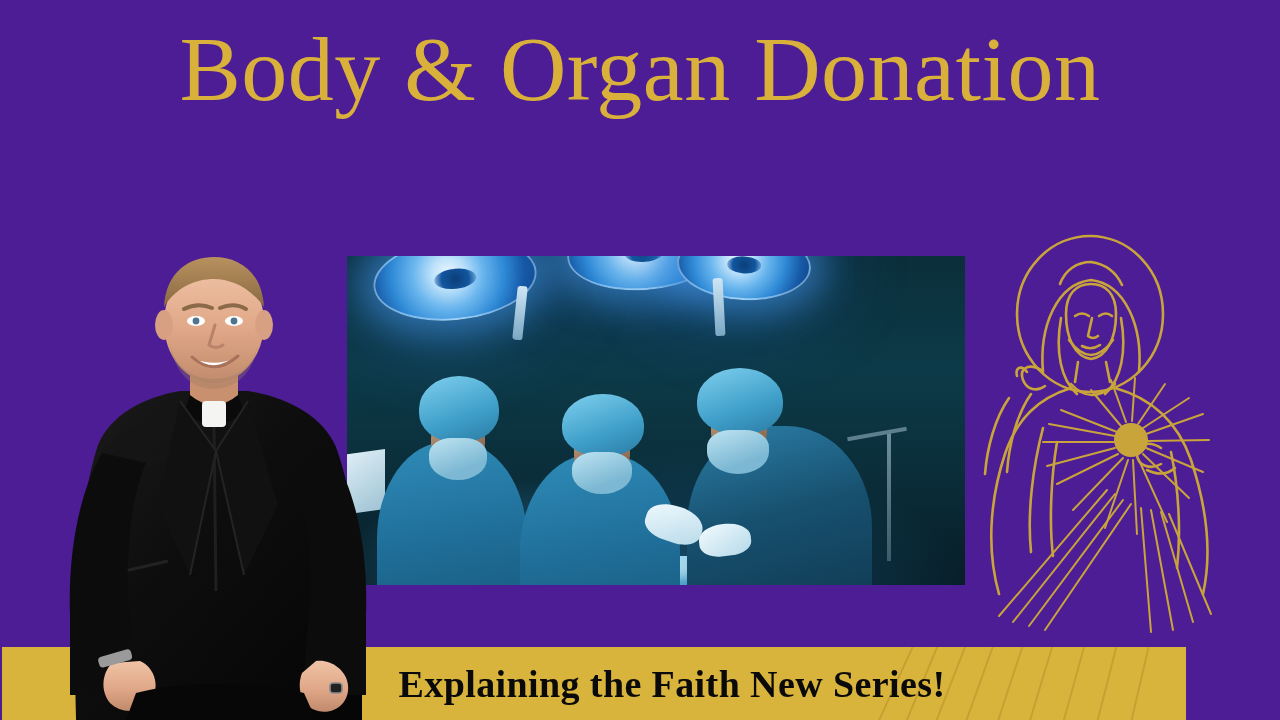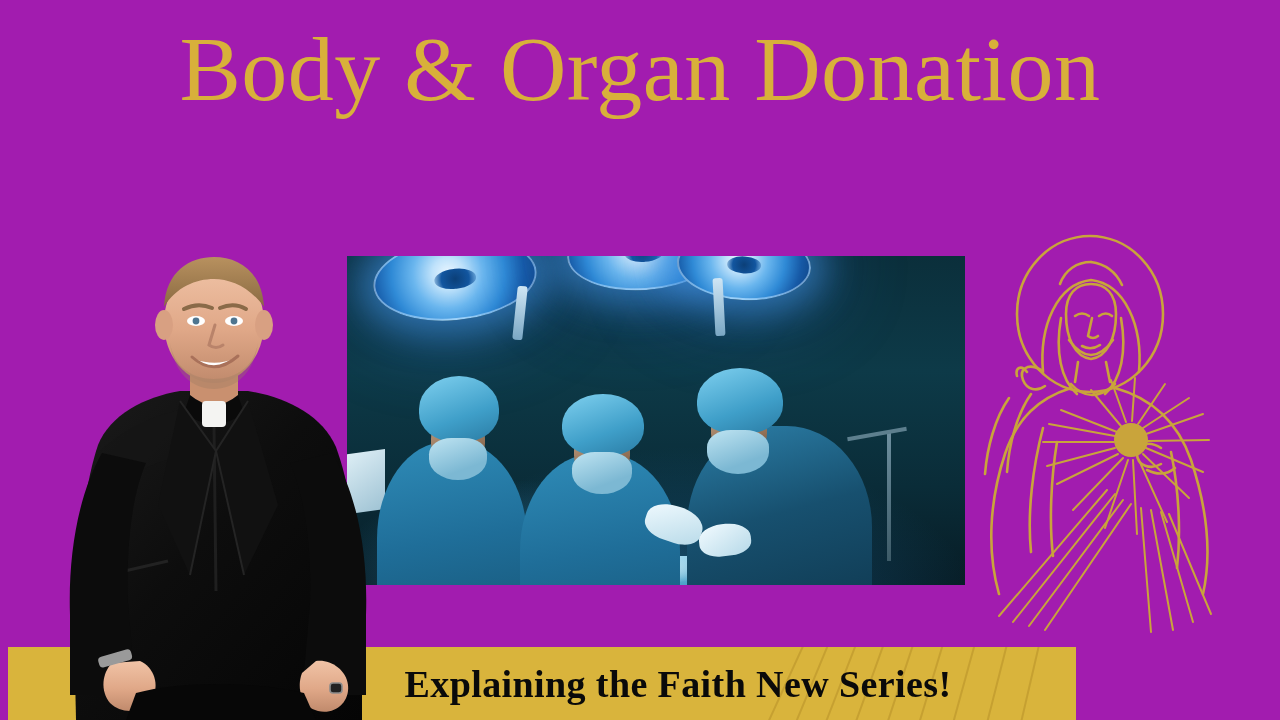--- a/index.html
+++ b/index.html
@@ -8,21 +8,21 @@
     padding: 0;
     background: #000;
   }
   body {
     font-family: "Liberation Serif", serif;
   }
   .stage {
     position: relative;
     width: 1280px;
     height: 720px;
-    background: #a21caf;
+    background: #4c1d95;
     overflow: hidden;
   }
 
   
   .title {
     position: absolute;
     left: 0;
     top: 18px;
     width: 1280px;
     text-align: center;
@@ -195,23 +195,23 @@
     top: 255px;
     width: 400px;
     height: 465px;
     z-index: 35;
   }
   .priest svg { display: block; }
 
   
   .banner {
     position: absolute;
-    left: 8px;
+    left: 2px;
     top: 647px;
-    width: 1068px;
+    width: 1184px;
     height: 73px;
     background: #D9B43C;
     z-index: 25;
     overflow: hidden;
   }
   .banner-curve {
     position: absolute;
     right: -30px;
     top: -86px;
     width: 330px;

